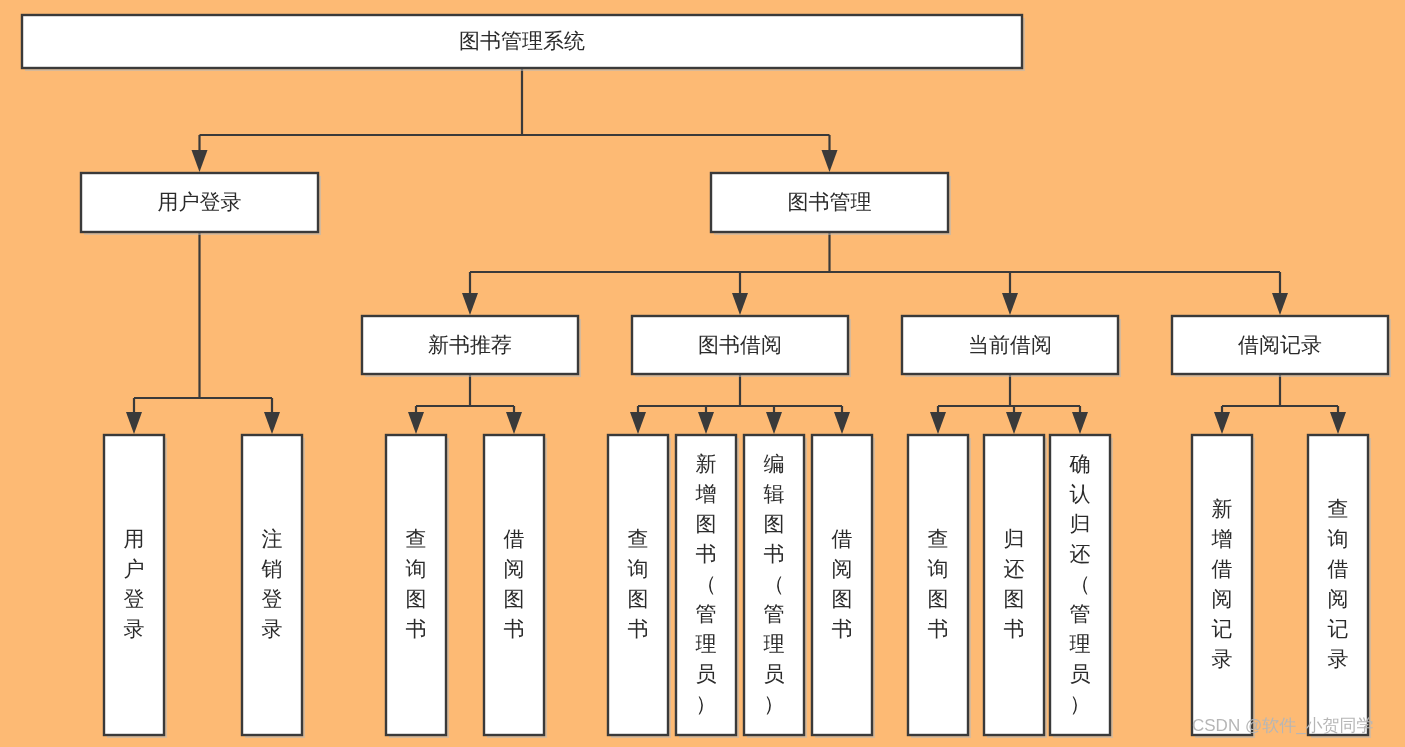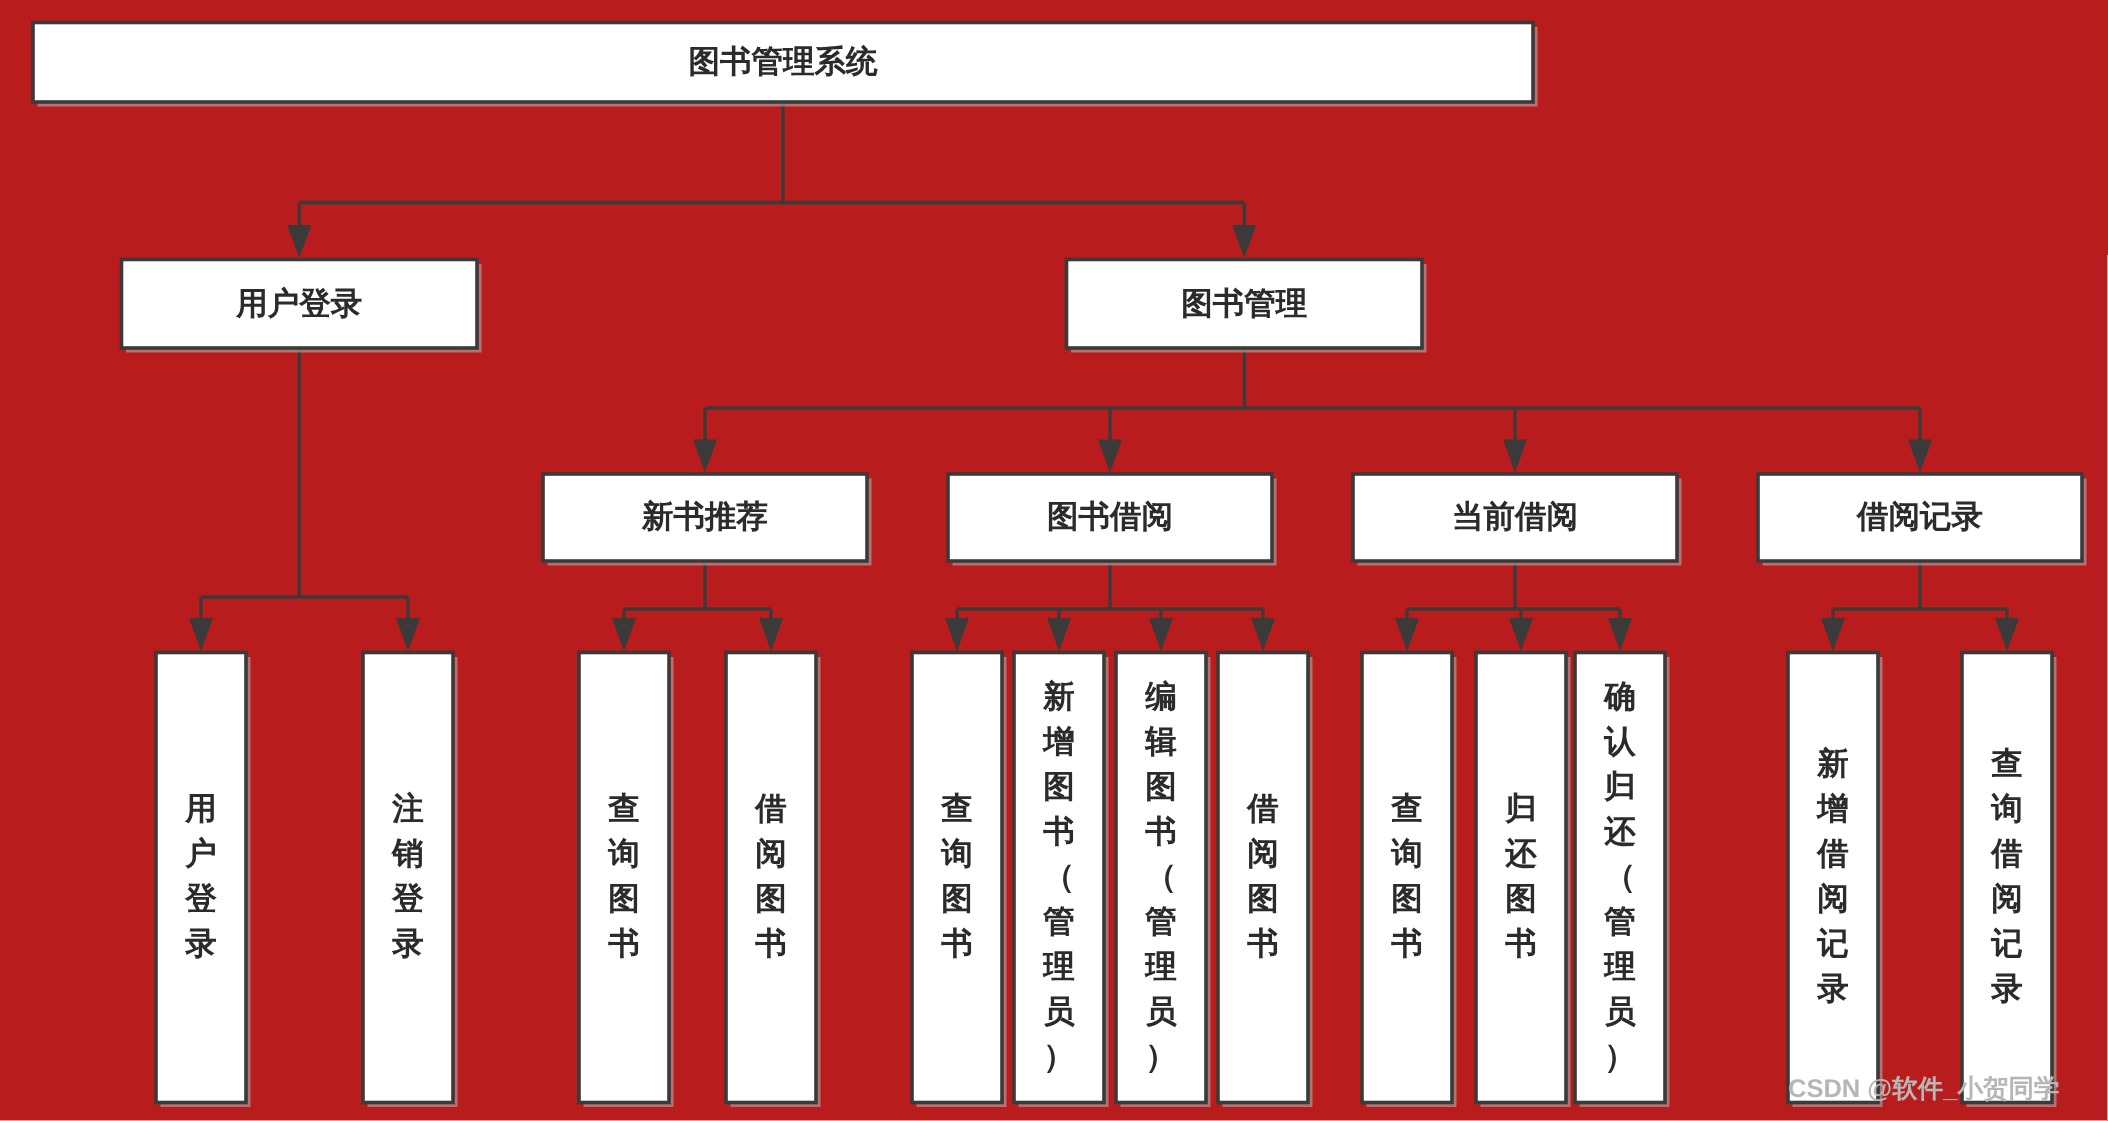--- a/index.html
+++ b/index.html
@@ -11,22 +11,21 @@
   body {
     font-family: "Liberation Sans", "DejaVu Sans", sans-serif;
     width: 1405px;
     height: 747px;
     overflow: hidden;
   }
   #diagram-root {
     position: relative;
     width: 1405px;
     height: 747px;
-    background: #b91c1c;
-    font-weight: bold;
+    background: #fdba74;
   }
   svg#diagram-svg {
     position: absolute;
     top: 0;
     left: 0;
     width: 1405px;
     height: 747px;
     display: block;
   }
   .node-box {

